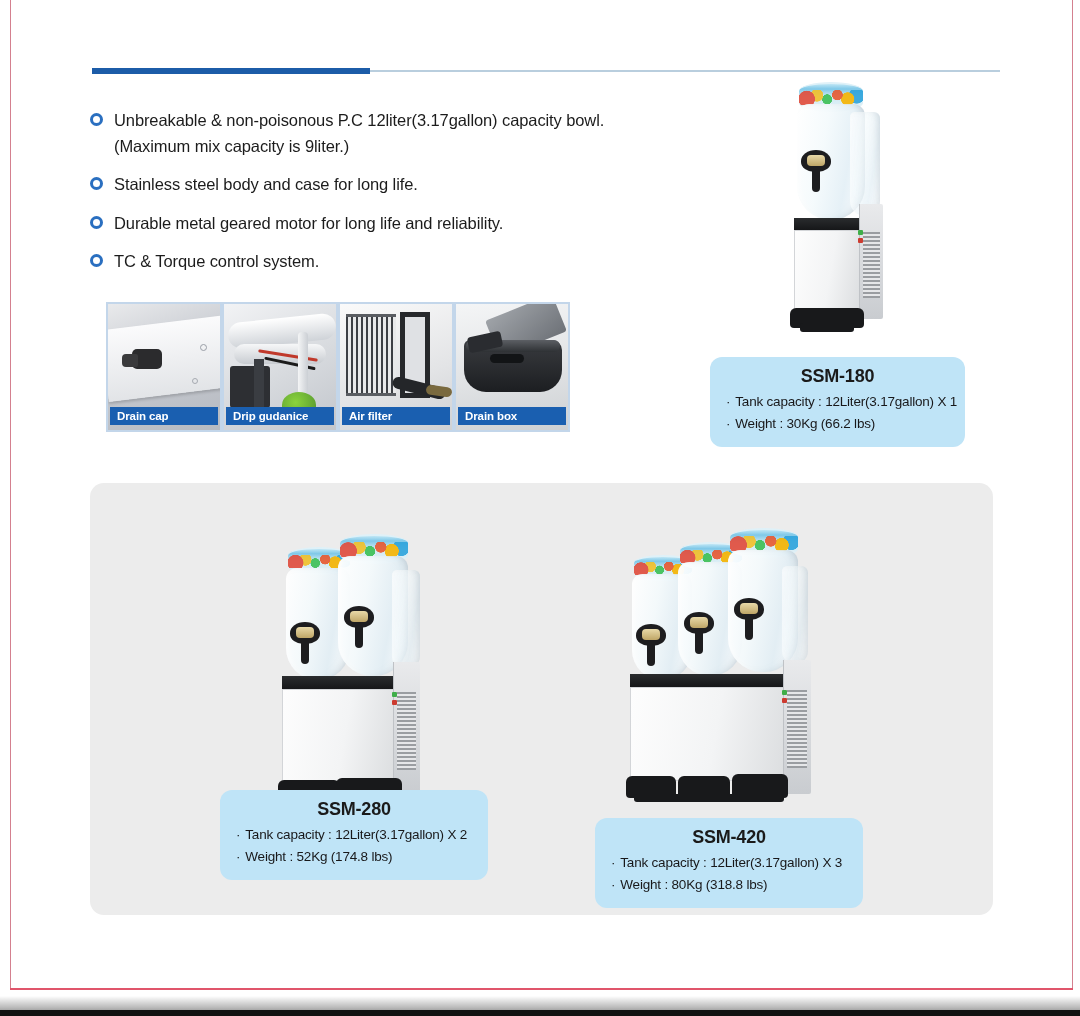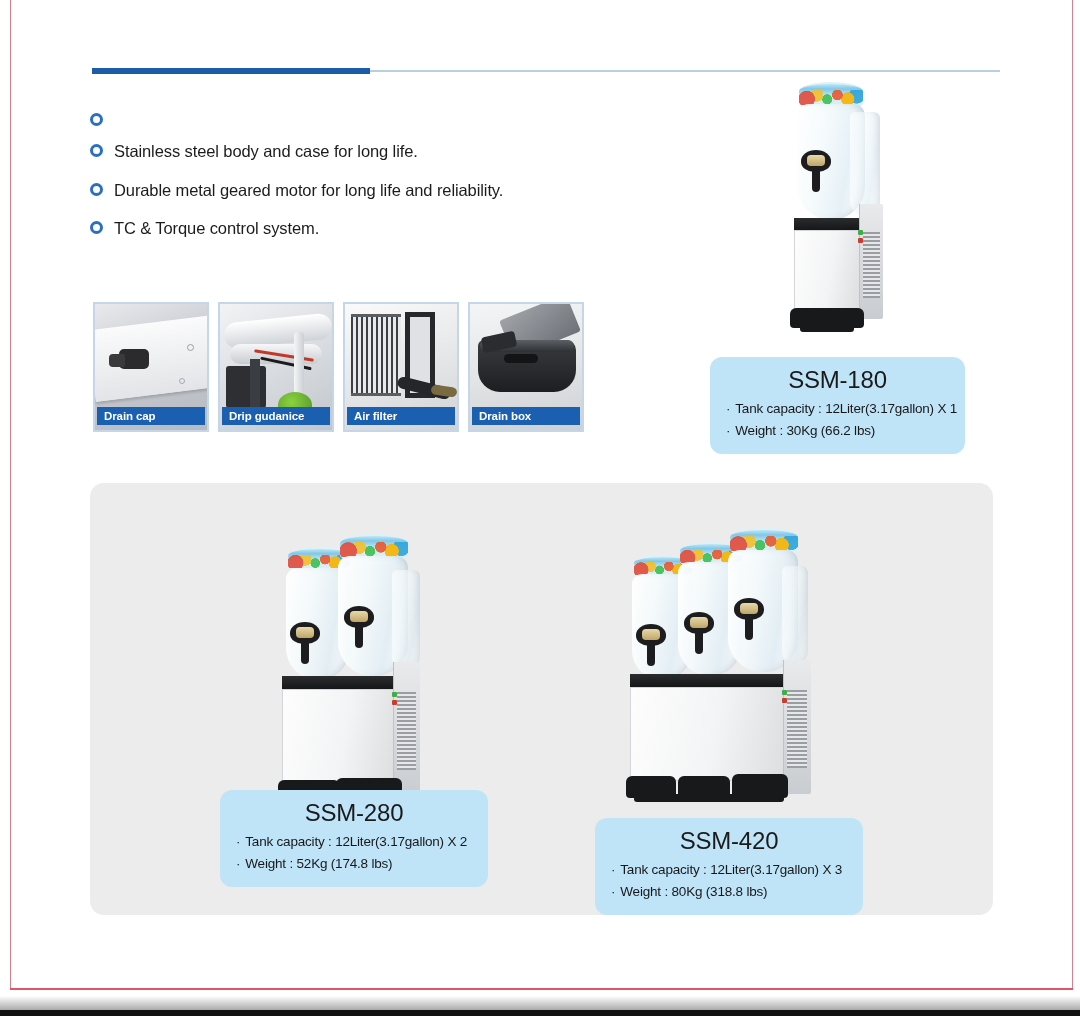--- a/index.html
+++ b/index.html
@@ -96,23 +96,22 @@
     line-height: 1.55;
     letter-spacing: -0.1px;
   }
   .feature-sub {
     display: block;
   }
 
   
   .thumbs {
     position: absolute;
-    left: 93px; top: 302px;
+    left: 106px; top: 302px;
     display: flex;
-    gap: 9px;
   }
   .thumb {
     position: relative;
     width: 116px; height: 130px;
     border: 2px solid #c3d6ea;
     background: #cfd2d7;
     overflow: hidden;
   }
   .thumb-photo {
     position: absolute;
@@ -252,22 +251,22 @@
 
   
   .spec-card {
     position: absolute;
     background: #bfe4f7;
     border-radius: 12px;
     padding: 9px 16px 12px 16px;
   }
   .spec-model {
     text-align: center;
-    font-size: 24px;
-    font-weight: normal;
+    font-size: 18px;
+    font-weight: bold;
     color: #1a1a1a;
     margin-bottom: 4px;
     letter-spacing: -0.2px;
   }
   .spec-line {
     font-size: 13.5px;
     color: #18181a;
     line-height: 1.62;
     letter-spacing: -0.2px;
     white-space: nowrap;
@@ -284,20 +283,24 @@
   <div class="frame-bottom"></div>
 
   <div class="rule-wrap">
     <div class="rule-thin"></div>
     <div class="rule-thick"></div>
   </div>
 
   <div class="features">
     <div class="feature-row">
       <span class="bullet-ring"></span>
+      <span class="feature-text">
+        <span>Unbreakable &amp; non-poisonous P.C 12liter(3.17gallon) capacity bowl.</span>
+        <span class="feature-sub">(Maximum mix capacity is 9liter.)</span>
+      </span>
     </div>
     <div class="feature-row">
       <span class="bullet-ring"></span>
       <span class="feature-text">Stainless steel body and case for long life.</span>
     </div>
     <div class="feature-row">
       <span class="bullet-ring"></span>
       <span class="feature-text">Durable metal geared motor for long life and reliability.</span>
     </div>
     <div class="feature-row">

